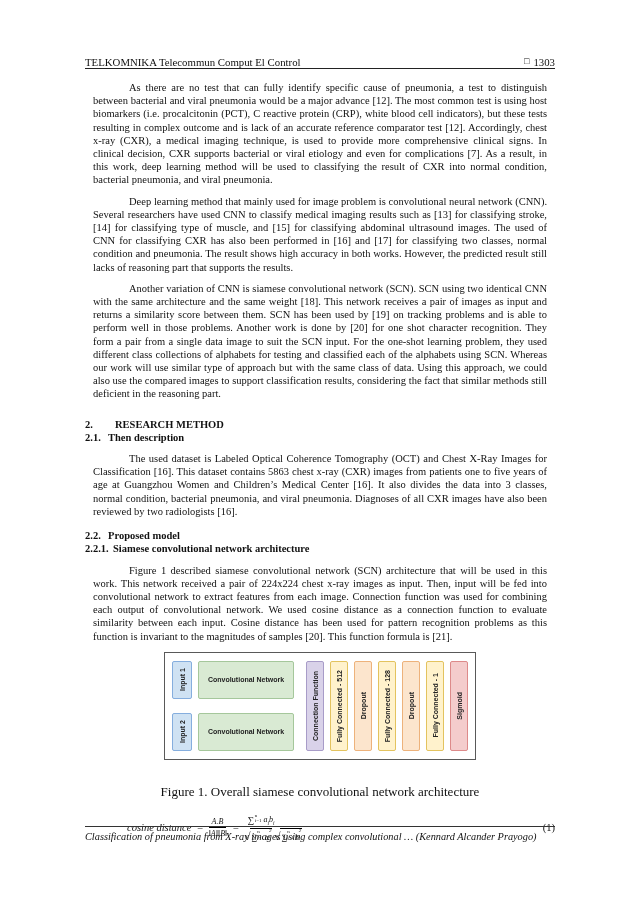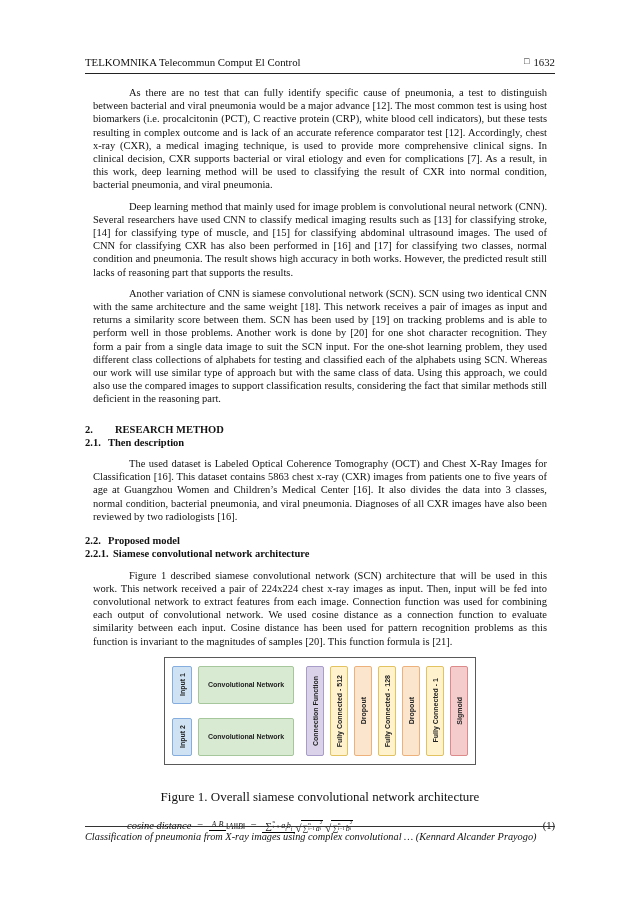--- a/index.html
+++ b/index.html
@@ -4,21 +4,21 @@
 <style>
   html,body{margin:0;padding:0;background:#e8e8e8;}
   .page{
     position:relative;width:638px;height:902px;background:#ffffff;
     font-family:"Liberation Serif","DejaVu Serif",serif;color:#111;
     overflow:hidden;margin:0 auto;
   }
   .content{position:absolute;left:85px;top:56px;width:470px;}
   
   .hdr{display:flex;justify-content:space-between;align-items:center;
-       font-size:10.8px;padding-bottom:5px;border-bottom:1.2px solid #222;}
+       font-size:10.8px;border-bottom:1.2px solid #222;}
   .hdr .pg{display:inline-flex;align-items:center;gap:4px;}
   .hdr .sq{font-size:9px;position:relative;top:-1px;}
   
   p.body{margin:8px;font-size:10.5px;line-height:13.2px;text-align:justify;text-indent:36px;}
   .h{margin:0;font-size:10.5px;line-height:13.2px;font-weight:bold;}
   .h .n1{display:inline-block;min-width:30px;}
   .h .n2{display:inline-block;min-width:23px;}
   .h .n3{display:inline-block;min-width:28px;}
   .gap-lg{margin-top:17px;}
   .gap-md{margin-top:11px;}
@@ -42,21 +42,21 @@
   .blk-pipe{width:18px;height:100%;}
   .t-connection{background:var(--connection-bg);border:1px solid var(--connection-border);}
   .t-fc{background:var(--fc-bg);border:1px solid var(--fc-border);}
   .t-dropout{background:var(--dropout-bg);border:1px solid var(--dropout-border);}
   .t-sigmoid{background:var(--sigmoid-bg);border:1px solid var(--sigmoid-border);}
   .figure-caption{margin-top:24px;font-size:13px;text-align:center;}
   
   .equation{margin-top:14px;display:flex;align-items:center;font-size:10.5px;}
   .eq-body{margin-left:42px;display:inline-flex;align-items:center;gap:5px;font-style:italic;}
   .eq-number{margin-left:auto;font-style:normal;}
-  .frac{display:inline-flex;flex-direction:row;align-items:flex-end;vertical-align:middle;font-size:8px;}
+  .frac{display:inline-flex;flex-direction:column;align-items:flex-start;vertical-align:middle;font-size:8px;}
   .frac .num{padding:0 3px 1px;border-bottom:0.8px solid #000;display:inline-flex;align-items:flex-end;gap:1px;}
   .frac .den{padding-top:1px;display:inline-flex;align-items:flex-end;gap:2px;}
   .sigma{font-style:normal;font-size:9px;}
   .sigma.sm{font-size:8px;}
   .limstack{display:inline-flex;flex-direction:column;align-items:flex-start;font-size:5px;line-height:1.15;font-style:normal;margin-right:1px;position:relative;top:-1px;}
   .radical{font-style:normal;font-size:11px;line-height:1;}
   .radicand{border-top:0.7px solid #000;padding:0 1px;display:inline-flex;align-items:flex-end;}
   .ss{display:inline-flex;flex-direction:column;font-size:5px;line-height:1.25;font-style:italic;position:relative;top:-1px;}
   sub.i{font-size:5.5px;font-style:italic;}
   
@@ -69,21 +69,21 @@
 </head>
 <body>
 
 <div class="page">
   <div class="content">
 
     <div class="hdr">
       <span>TELKOMNIKA Telecommun Comput El Control</span>
       <span class="pg">
         <span class="sq">□</span>
-        <span>1632</span>
+        <span>1303</span>
       </span>
     </div>
 
     <p class="body" style="margin-top:12px">As there are no test that can fully identify specific cause of pneumonia, a test to distinguish between bacterial and viral pneumonia would be a major advance [12]. The most common test is using host biomarkers (i.e. procalcitonin (PCT), C reactive protein (CRP), white blood cell indicators), but these tests resulting in complex outcome and is lack of an accurate reference comparator test [12]. Accordingly, chest x-ray (CXR), a medical imaging technique, is used to provide more comprehensive clinical signs. In clinical decision, CXR supports bacterial or viral etiology and even for complications [7]. As a result, in this work, deep learning method will be used to classifying the result of CXR into normal condition, bacterial pneumonia, and viral pneumonia.</p>
     <p class="body">Deep learning method that mainly used for image problem is convolutional neural network (CNN). Several researchers have used CNN to classify medical imaging results such as [13] for classifying stroke, [14] for classifying type of muscle, and [15] for classifying abdominal ultrasound images. The used of CNN for classifying CXR has also been performed in [16] and [17] for classifying two classes, normal condition and pneumonia. The result shows high accuracy in both works. However, the predicted result still lacks of reasoning part that supports the results.</p>
     <p class="body">Another variation of CNN is siamese convolutional network (SCN). SCN using two identical CNN with the same architecture and the same weight [18]. This network receives a pair of images as input and returns a similarity score between them. SCN has been used by [19] on tracking problems and is able to perform well in those problems. Another work is done by [20] for one shot character recognition. They form a pair from a single data image to suit the SCN input. For the one-shot learning problem, they used different class collections of alphabets for testing and classified each of the alphabets using SCN. Whereas our work will use similar type of approach but with the same class of data. Using this approach, we could also use the compared images to support classification results, considering the fact that similar methods still deficient in the reasoning part.</p>
 
     <h3 class="h gap-lg">
       <span class="n1">2.</span><span>RESEARCH METHOD</span>
     </h3>

